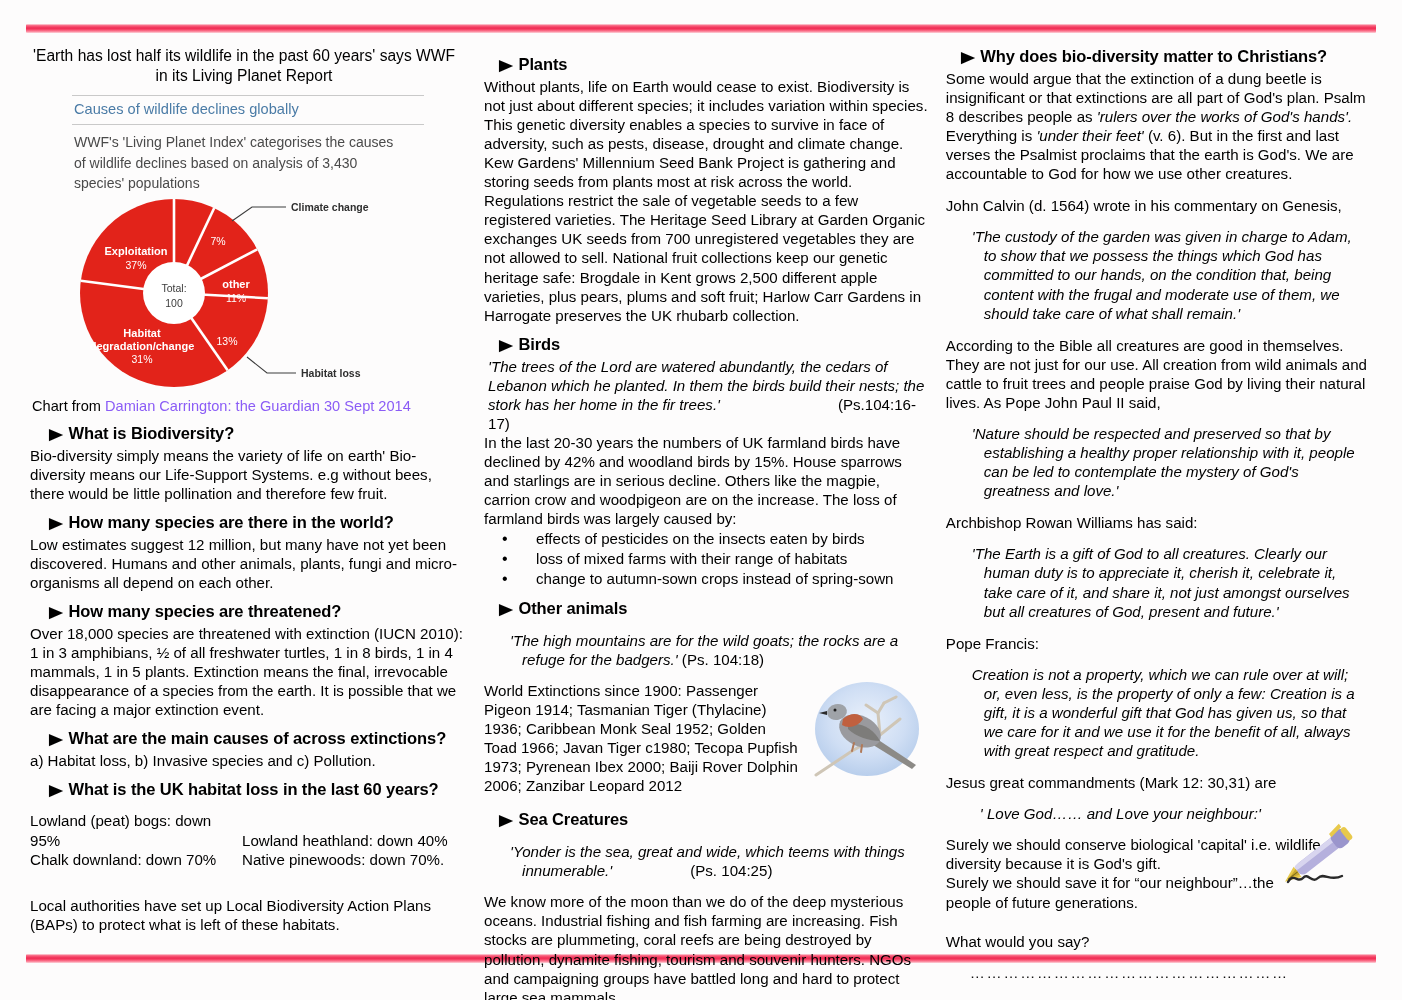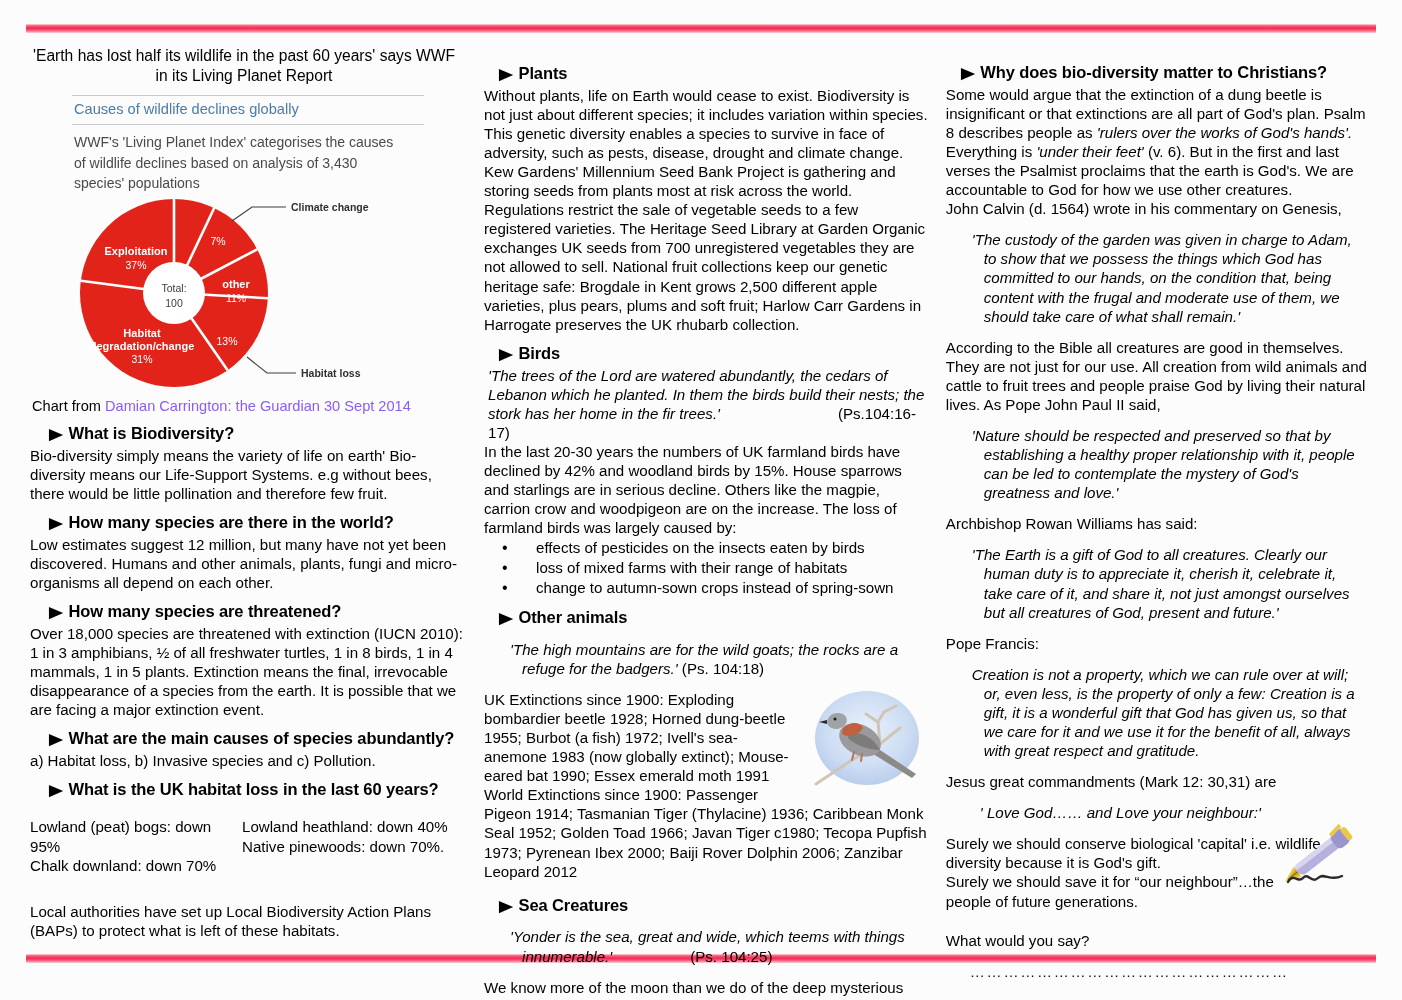--- a/index.html
+++ b/index.html
@@ -68,21 +68,21 @@
   .col-mid .head .tri,
   .col-right .head .tri { margin-left: 16px; }
 
   
   p.body {
     font-size: 15.1px;
     line-height: 1.265;
     margin: 0 0 0 0;
     text-align: left;
   }
-  p.gap { }
+  p.gap { margin-top: 13px; }
   .it { font-style: italic; }
   .quote {
     font-style: italic;
     font-size: 15.1px;
     line-height: 1.265;
     margin: 0;
     padding-left: 14px;
   }
   .quote-ind {
     font-style: italic;
@@ -150,21 +150,22 @@
   .donut-svg { position: absolute; top: 0; left: -4px; }
   .credit {
     font-size: 14.6px;
     margin: 5px 0 0 2px;
   }
   .credit .lnk { color: #8b5cf6; }
 
   
   .stats {
     display: flex;
-    margin-top: 17px;
+    margin-top: 11px;
+    align-items: flex-end;
   }
   .stats .c1 { width: 212px; }
   .stats .c2 { width: 220px; }
   .stats .line { font-size: 15.1px; line-height: 1.30; }
 
   
   .bird-float {
     float: right;
     width: 118px;
     height: 102px;
@@ -261,21 +262,21 @@
         <span class="tri">▶</span><span>How many species are there in the world?</span>
       </div>
       <p class="body">Low estimates suggest 12 million,  but many have not yet been discovered. Humans and other animals, plants, fungi and micro-organisms all depend on each other.</p>
 
       <div class="head">
         <span class="tri">▶</span><span>How many species are threatened?</span>
       </div>
       <p class="body">Over 18,000 species are threatened with extinction (IUCN 2010): 1 in 3 amphibians, ½ of all freshwater turtles, 1 in 8 birds, 1 in 4 mammals, 1 in 5 plants.  Extinction means the final, irrevocable disappearance of a species from the earth. It is possible that we are facing a major extinction event.</p>
 
       <div class="head">
-        <span class="tri">▶</span><span>What are the main causes of species abundantly?</span>
+        <span class="tri">▶</span><span>What are the main causes of across extinctions?</span>
       </div>
       <p class="body">a)  Habitat loss, b)  Invasive species and c) Pollution.</p>
 
       <div class="head">
         <span class="tri">▶</span><span>What is the UK habitat loss in the last 60 years?</span>
       </div>
 
       <div class="stats">
         <div class="c1">
           <div class="line">Lowland (peat) bogs: down 95%</div>
@@ -285,21 +286,21 @@
           <div class="line">Lowland heathland: down 40%</div>
           <div class="line">Native pinewoods: down 70%.</div>
         </div>
       </div>
 
       <p class="body gap" style="margin-top:26px;">Local authorities have set up Local Biodiversity Action Plans (BAPs) to protect what is left of these habitats.</p>
     </div>
 
     <div class="col col-mid">
 
-      <div class="head" style="margin-top:17px;">
+      <div class="head" style="margin-top:8px;">
         <span class="tri">▶</span><span>Plants</span>
       </div>
       <p class="body">Without plants, life on Earth would cease to exist. Biodiversity is not just about different species; it includes variation within species. This genetic diversity enables a species to survive in face of adversity, such as pests, disease, drought and climate change. Kew Gardens' Millennium Seed Bank Project is gathering and storing seeds from plants most at risk across the world.  Regulations restrict the sale of vegetable seeds to a few registered varieties. The Heritage Seed Library at Garden Organic exchanges UK seeds from 700 unregistered vegetables they are not allowed to sell. National fruit collections keep our genetic heritage safe: Brogdale in Kent grows 2,500 different apple varieties, plus pears, plums and soft fruit; Harlow Carr Gardens in Harrogate preserves the UK rhubarb collection.</p>
 
       <div class="head">
         <span class="tri">▶</span><span>Birds</span>
       </div>
       <p class="quote" style="padding-left:4px;"><span>'The trees of the Lord are watered abundantly, the cedars of Lebanon which he planted. In them the birds build their nests; the stork has her home in the fir trees.'</span><span class="ref" style="display:inline-block;width:118px;"> </span><span class="ref">(Ps.104:16-17)</span></p>
       <p class="body">In the last 20-30 years the numbers of UK farmland birds have declined by 42% and woodland birds by 15%. House sparrows and starlings are in serious decline. Others like the magpie, carrion crow and woodpigeon are on the increase. The loss of farmland birds was largely caused by:</p>
       <ul class="bullets">
@@ -344,33 +345,32 @@
         <path d="M19 32 L11 34 L19 36 Z" fill="#2b2b2b"></path>
 
         <circle cx="27" cy="31" r="1.5" fill="#1b1b1b"></circle>
 
         <g stroke="#b07a5a" stroke-width="2" fill="none" stroke-linecap="round">
           <path d="M46 64 L44 72"></path>
           <path d="M54 66 L53 73"></path>
         </g>
       </svg>
 
-      <p class="body">UK Extinctions since 1900: Exploding bombardier beetle 1928; Horned dung-beetle 1955; Burbot (a fish) 1972; Ivell's sea-anemone 1983 (now globally extinct); Mouse-eared bat 1990; Essex emerald moth 1991</p>
       <p class="body">World Extinctions since 1900: Passenger Pigeon 1914; Tasmanian Tiger (Thylacine) 1936; Caribbean Monk Seal 1952; Golden Toad 1966; Javan Tiger c1980; Tecopa Pupfish 1973; Pyrenean Ibex 2000; Baiji Rover Dolphin 2006; Zanzibar Leopard 2012</p>
 
       <div class="head" style="margin-top:14px;">
         <span class="tri">▶</span><span>Sea Creatures</span>
       </div>
       <p class="quote-ind"><span>'Yonder is the sea, great and wide, which teems with things innumerable.'</span><span class="ref" style="display:inline-block;width:78px;"> </span><span class="ref">(Ps. 104:25)</span></p>
       <p class="body">We know more of the moon than we do of the deep mysterious oceans. Industrial fishing and fish farming are increasing. Fish stocks are plummeting, coral reefs are being destroyed by pollution, dynamite fishing, tourism and souvenir hunters. NGOs and campaigning groups have battled long and hard to protect large sea mammals.</p>
     </div>
 
     <div class="col col-right">
 
-      <div class="head" style="margin-top:16px;">
+      <div class="head" style="margin-top:0;">
         <span class="tri">▶</span><span>Why does bio-diversity matter to Christians?</span>
       </div>
 
 
       <p class="body"><span>Some would argue that the extinction of a dung beetle is insignificant or that extinctions are all part of God's plan. Psalm 8 describes people as </span><span class="it">'rulers over the works of God's hands'.</span><span> Everything is </span><span class="it">'under their feet'</span><span> (v. 6).  But in the first and last verses the Psalmist proclaims that the earth is God's. We are accountable to God for how we use other creatures.</span></p>
 
       <p class="body gap">John Calvin (d. 1564) wrote in his commentary on Genesis,</p>
       <p class="quote-ind">'The custody of the garden was given in charge to Adam, to show that we possess the things which God has committed to our hands, on the condition that, being content with the frugal and moderate use of them, we should take care of what shall remain.'</p>
 
       <p class="body gap">According to the Bible all creatures are good in themselves. They are not just for our use. All creation from wild animals and cattle to fruit trees and people praise God by living their natural lives. As Pope John Paul II said,</p>

